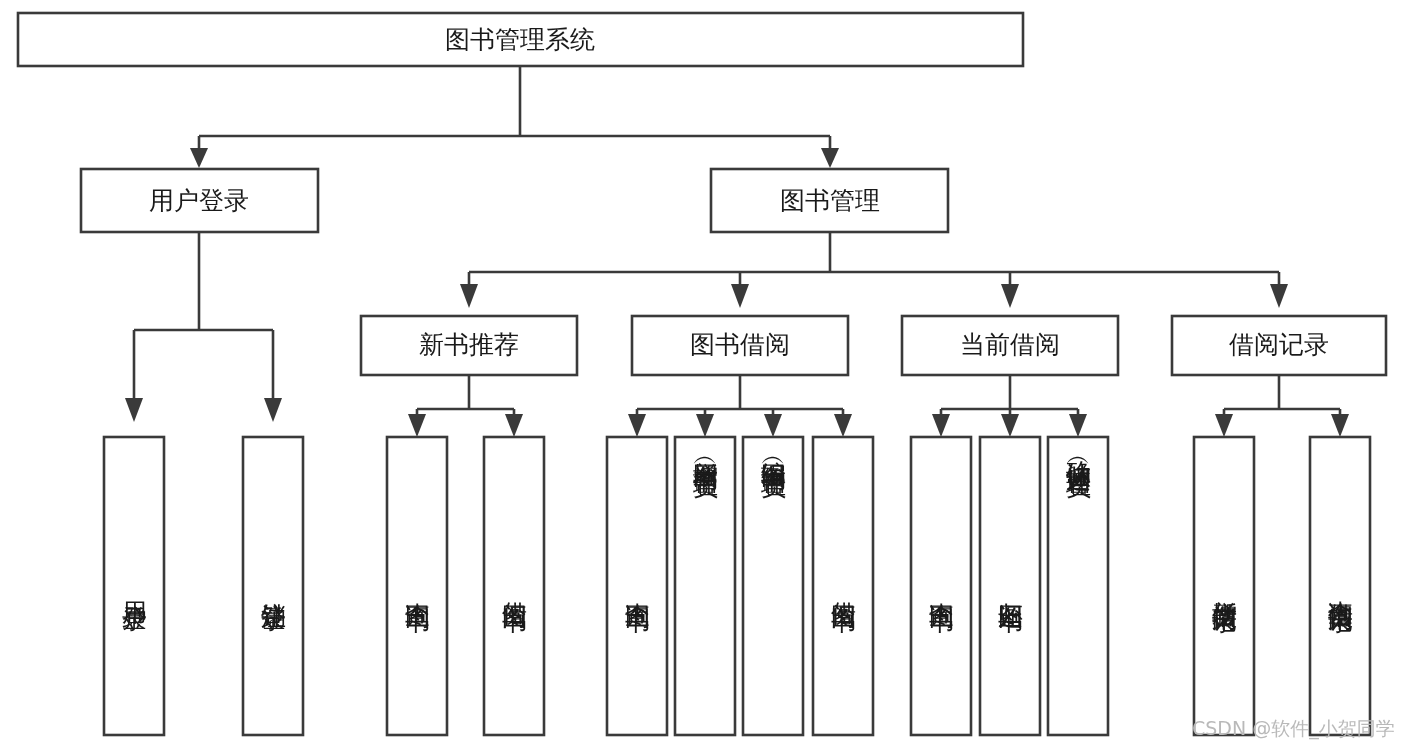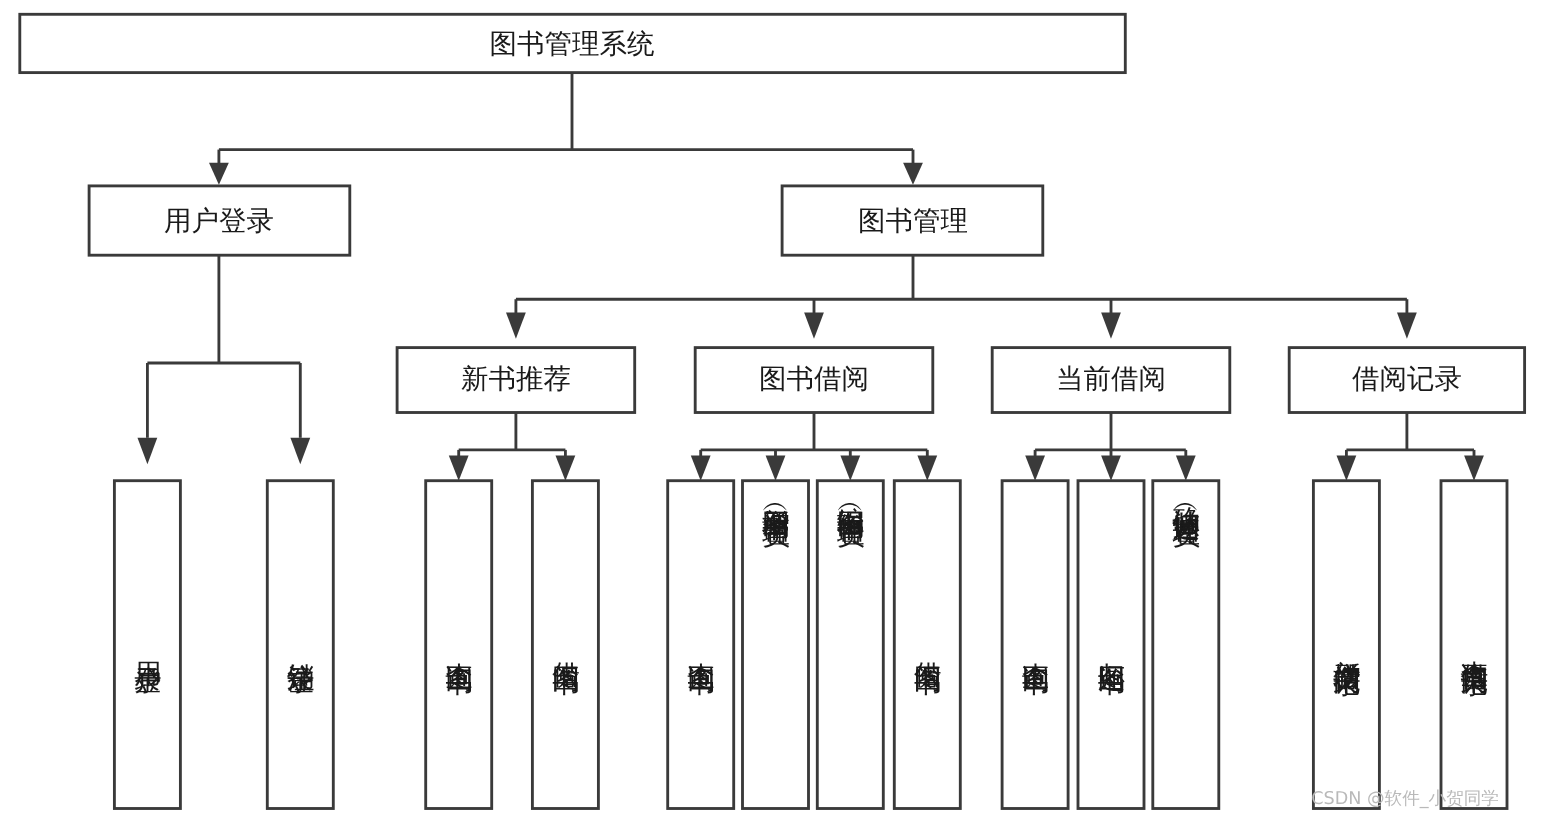--- a/index.html
+++ b/index.html
@@ -63,21 +63,21 @@
     user-select: none;
   }
   .leaf-label.top-aligned {
     justify-content: flex-start;
     padding-top: 4px;
     box-sizing: border-box;
   }
   .watermark {
     position: absolute;
     font-family: "DejaVu Sans", "Liberation Sans", sans-serif;
-    font-size: 16px;
+    font-size: 19px;
     color: #b9b9b9;
     white-space: nowrap;
     user-select: none;
   }
 </style>
 </head>
 <body>
 
 <div id="diagram-root">
 

